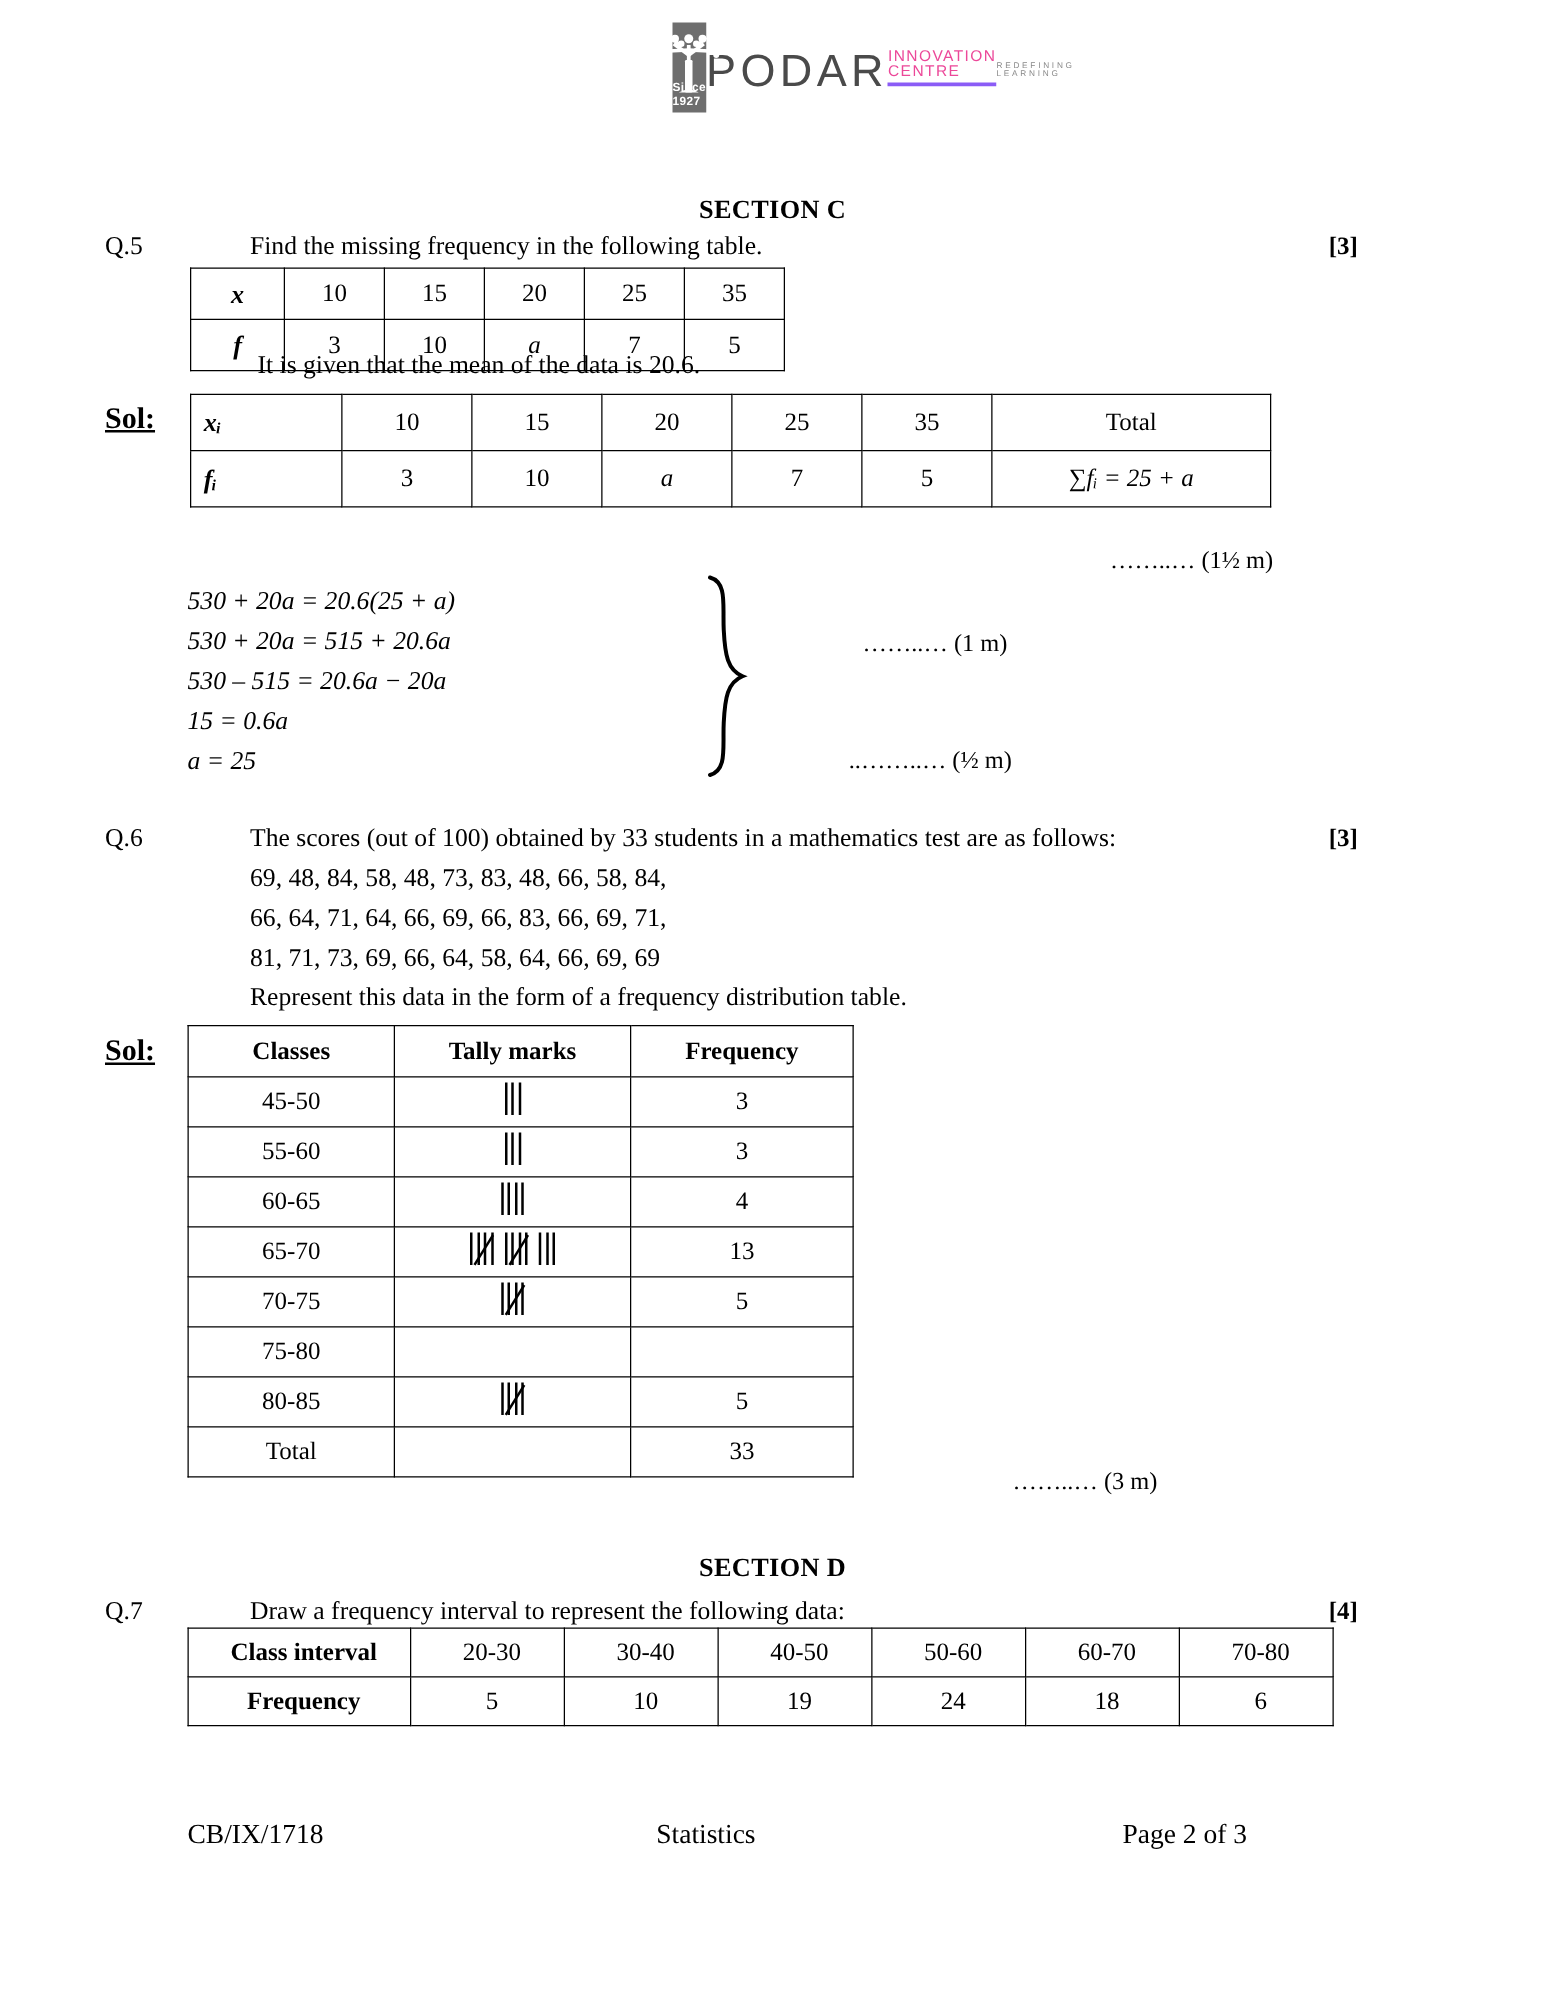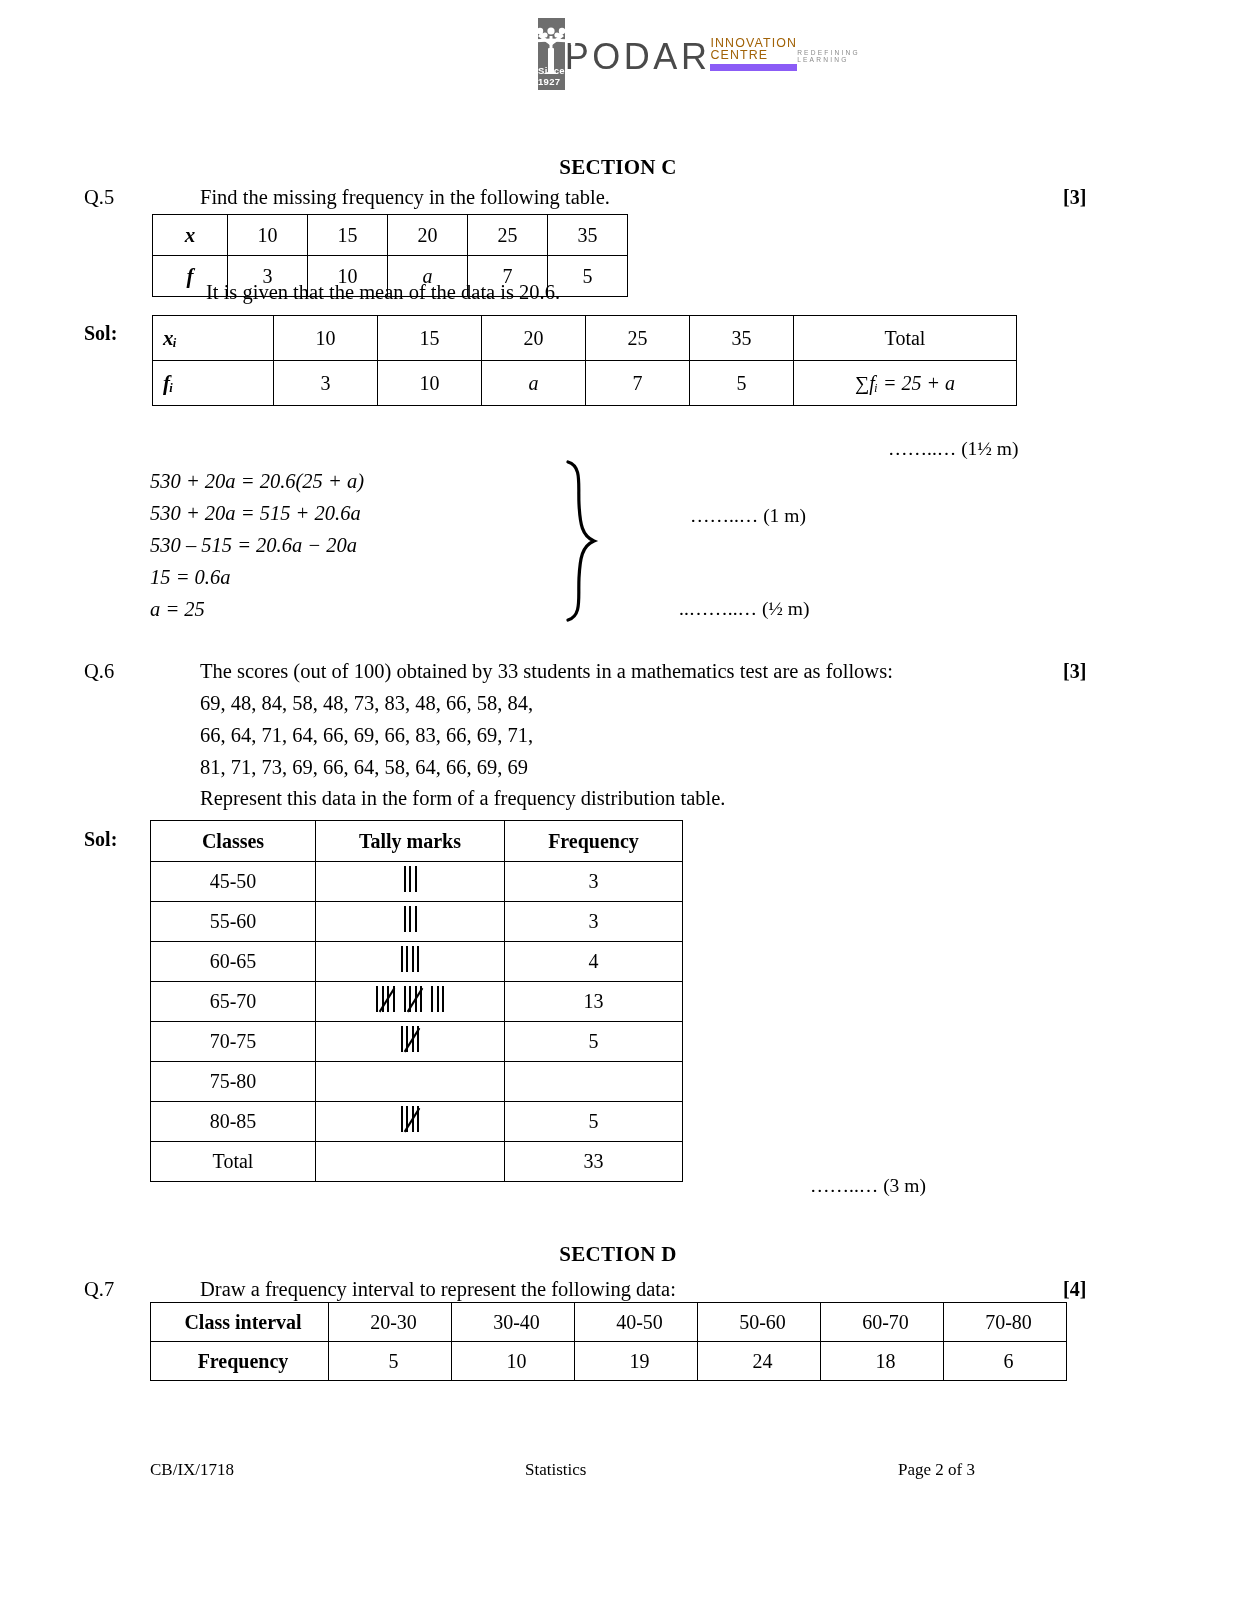--- a/index.html
+++ b/index.html
@@ -69,22 +69,22 @@
     letter-spacing: 3.5px;
     color: #4a4a4a;
     line-height: 1.05;
     margin-top: 6px;
     font-weight: 400;
   }
   .logo-inc {
     font-family: "Liberation Sans", sans-serif;
     font-size: 12.4px;
     letter-spacing: 1.15px;
-    color: #a16207;
-    border-bottom: 7px solid #8b5cf6;
+    color: #ec4899;
+    border-bottom: 3px solid #8b5cf6;
     padding-bottom: 3px;
     line-height: 1;
   }
   .logo-tag {
     font-family: "Liberation Sans", sans-serif;
     font-size: 6.6px;
     letter-spacing: 2.2px;
     color: #8a8a8a;
     margin-top: 4px;
   }
@@ -97,22 +97,23 @@
     font-weight: bold;
     font-size: 21px;
     letter-spacing: .3px;
   }
   .qno {
     position: absolute;
     font-size: 20.5px;
   }
   .sol-label {
     position: absolute;
-    font-size: 20px;
+    font-size: 24px;
     font-weight: bold;
+    text-decoration: underline;
   }
   .qtext {
     position: absolute;
     font-size: 20.5px;
     white-space: nowrap;
     margin-left: 48px;
   }
   .marks-right {
     position: absolute;
     font-size: 20px;
@@ -188,21 +189,21 @@
   
   .brace {
     position: absolute;
     font-size: 0;
     line-height: 0;
   }
 
   
   .footer-item {
     position: absolute;
-    font-size: 17px;
+    font-size: 22px;
     bottom: 120px;
     text-align: right;
   }
 </style>
 </head>
 <body>
 
 <div class="page">
 
   <div class="logo-wrap">

